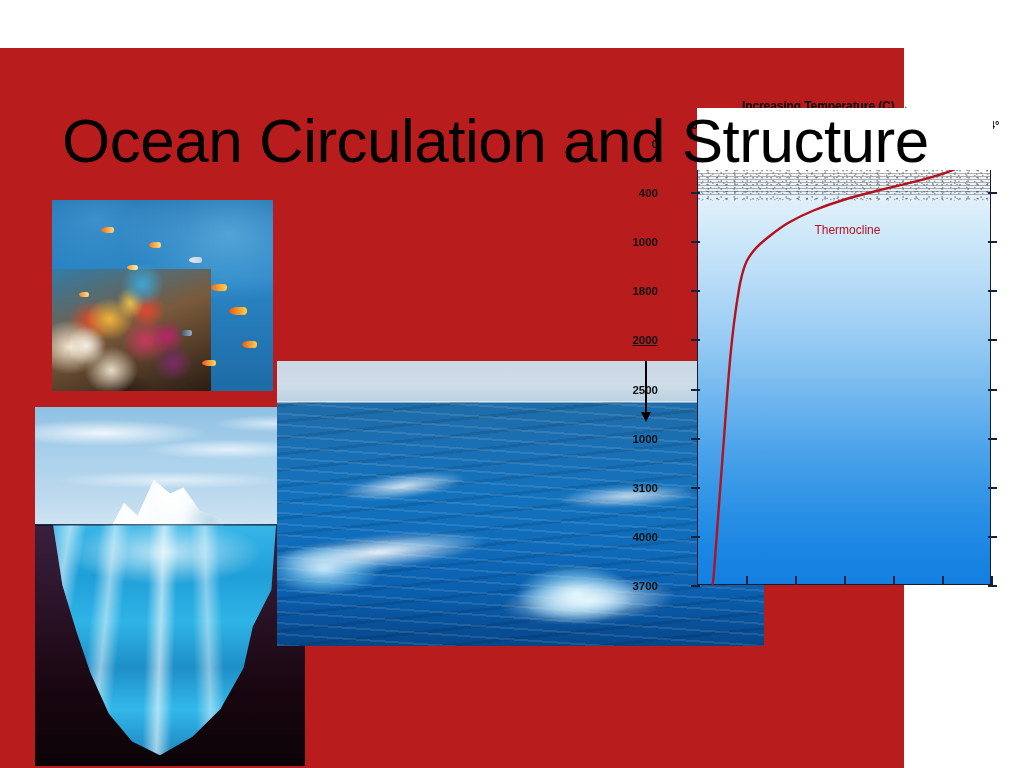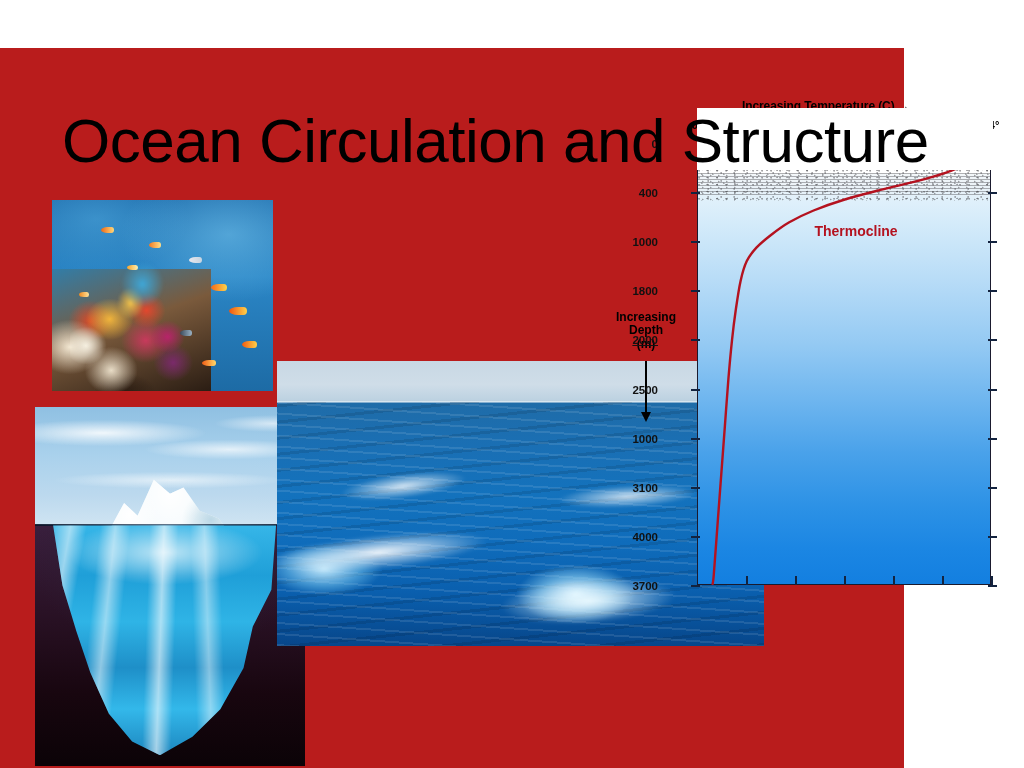--- a/index.html
+++ b/index.html
@@ -290,21 +290,21 @@
     width: 2px; height: 52px; background:#000;
   }
   #depth-arrow::after {
     content:""; position:absolute; left:-4px; bottom:-9px;
     border-left: 5px solid transparent;
     border-right: 5px solid transparent;
     border-top: 10px solid #000;
   }
   #thermocline-label {
     position:absolute; left: 103px; top: 122px;
-    font-size: 14px; font-weight: bold; color:#b4121f;
+    font-size: 12px; font-weight: normal; color:#b4121f;
     white-space:nowrap;
   }
   #profile-svg { position:absolute; left:0; top:0; width:100%; height:100%; overflow:visible; }
 
   
   #title-mask {
     position:absolute; left: 697px; top: 60px;
     width: 296px; height: 62px;
     background:#ffffff;
     z-index: 35;
@@ -365,25 +365,20 @@
     <div id="xtick-container">
         <div class="xtick-label" style="left: 97px;">0°</div>
         <div class="xtick-label" style="left: 146px;">4°</div>
         <div class="xtick-label" style="left: 195px;">8°</div>
         <div class="xtick-label" style="left: 244px;">12°</div>
         <div class="xtick-label" style="left: 293px;">16°</div>
         <div class="xtick-label" style="left: 342px;">20°</div>
         <div class="xtick-label" style="left: 391px;">24°</div>
       </div>
 
-    <div id="depth-axis-label">
-      <div>Increasing</div>
-      <div>Depth</div>
-      <div>(m)</div>
-    </div>
     <div id="depth-arrow"></div>
 
     <div id="plot-box">
       <div id="mixed-layer"></div>
       <div id="mixed-layer-speckle"></div>
       <div id="ytick-container">
           <div class="ytick-label" style="top: 0px;">0</div>
           <div class="ytick-label" style="top: 49.1111px;">400</div>
           <div class="ytick-mark" style="top: 49.1111px;"></div>
           <div class="ytick-mark-r" style="top: 49.1111px;"></div>

